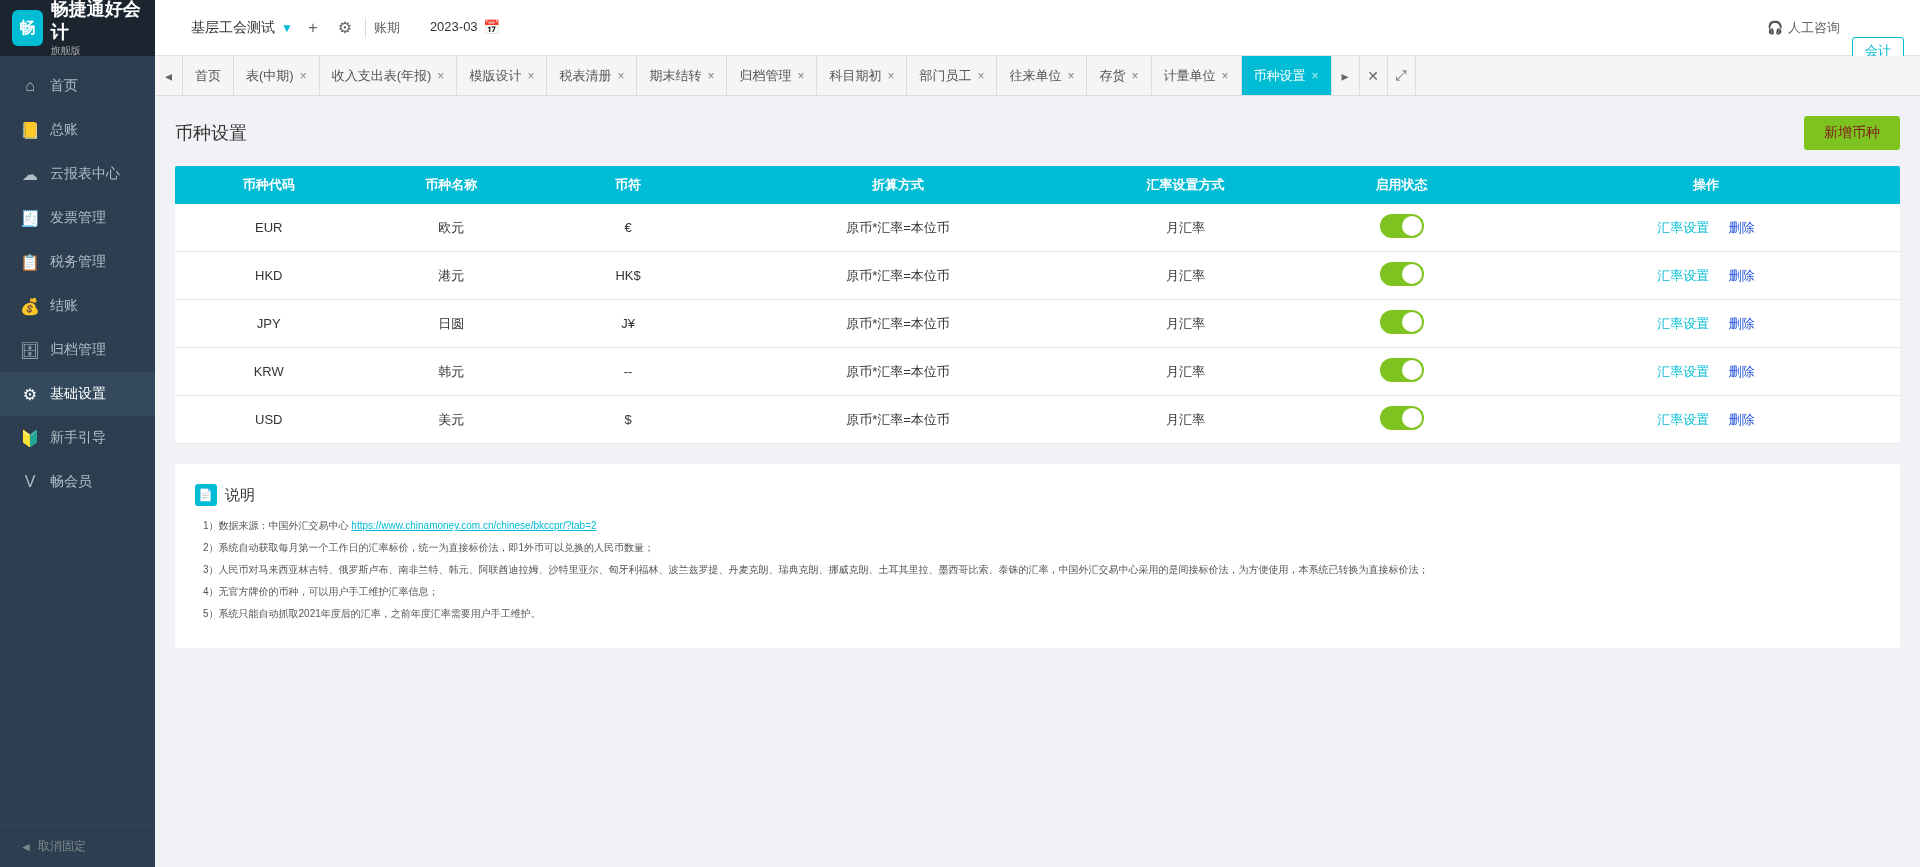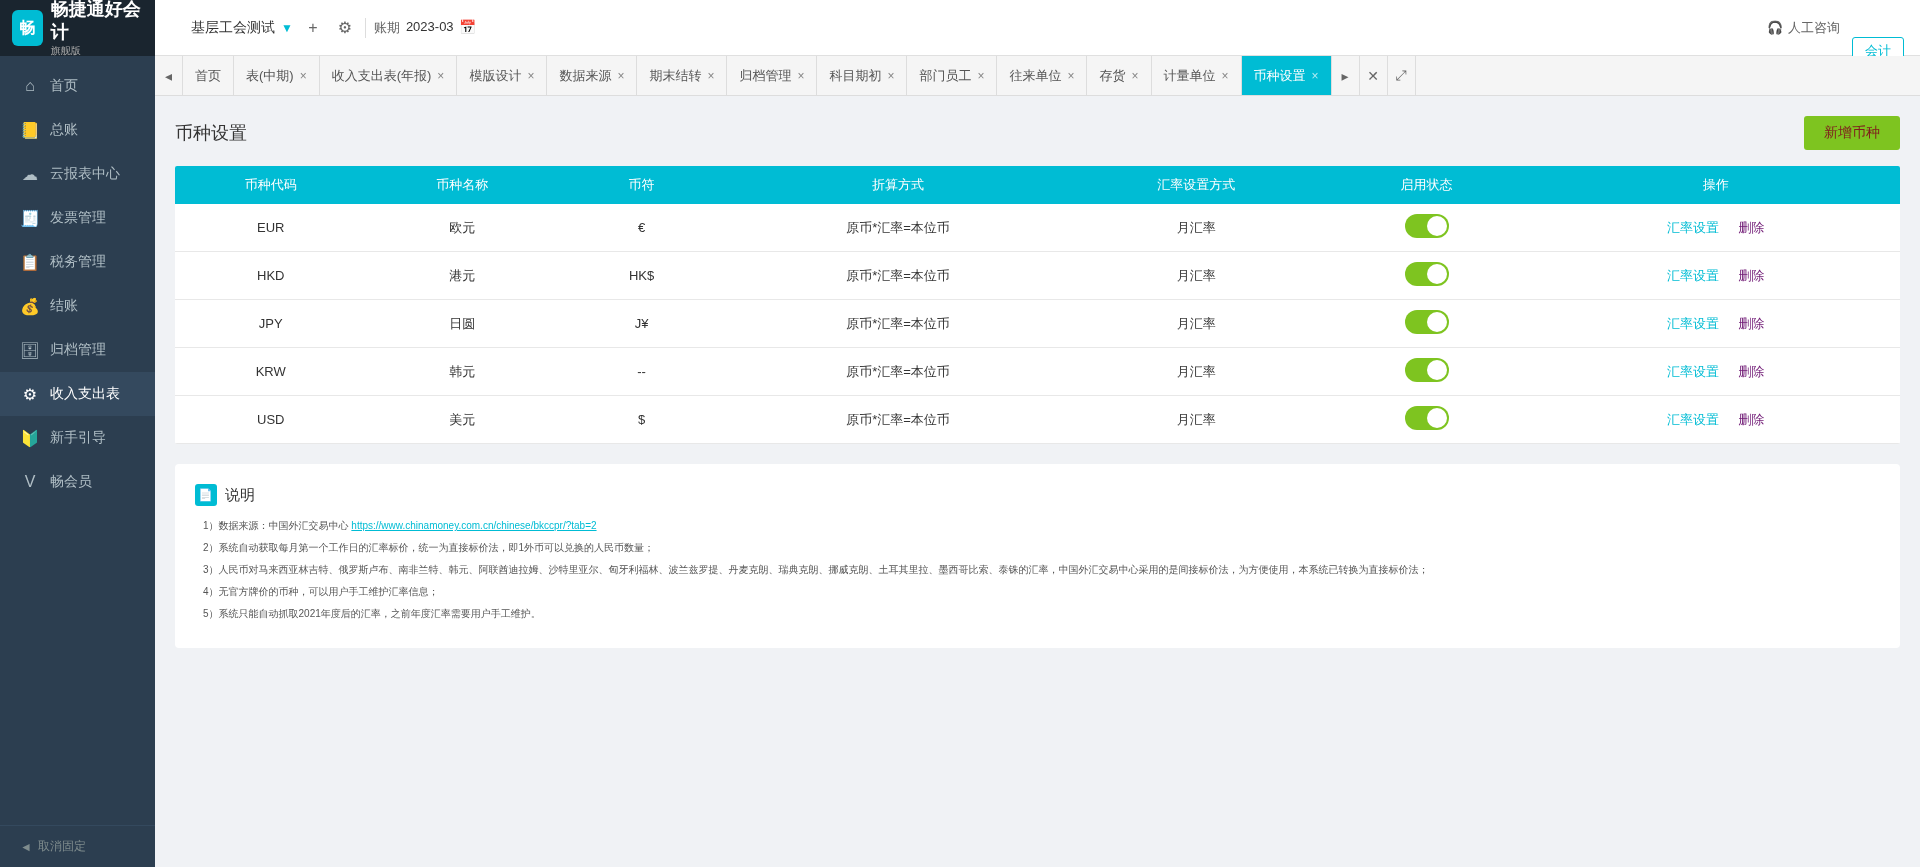--- a/index.html
+++ b/index.html
@@ -25,21 +25,21 @@
     .main-area { flex: 1; display: flex; flex-direction: column; overflow: hidden; }
 
     
     .top-bar { height: 56px; background: #fff; display: flex; align-items: center; padding: 0 16px; border-bottom: 1px solid #e0e0e0; gap: 8px; }
     .company-selector { display: flex; align-items: center; gap: 6px; font-size: 14px; color: #333; cursor: pointer; margin-left: 20px; }
     .company-selector-arrow { color: #00bcd4; font-size: 12px; }
     .top-bar-btn { width: 24px; height: 24px; display: flex; align-items: center; justify-content: center; cursor: pointer; color: #666; font-size: 16px; }
     .top-bar-divider { width: 1px; height: 20px; background: #ddd; }
     .period-info { display: flex; align-items: flex-start; gap: 6px; font-size: 13px; color: #333; }
     .period-label { color: #666; }
-    .period-value { color: #333; font-weight: 500; }
+    .period-value { color: #333; font-weight: 500; margin-left: 24px; }
     .period-icon { color: #00bcd4; font-size: 14px; cursor: pointer; }
     .top-bar-right { margin-left: auto; display: flex; align-items: center; gap: 12px; }
     .help-btn { display: flex; align-items: center; gap: 4px; color: #666; font-size: 13px; cursor: pointer; }
     .account-btn { padding: 4px 12px; border: 1px solid #00bcd4; color: #00bcd4; border-radius: 3px; font-size: 13px; cursor: pointer; background: #fff; margin-top: 46px; }
 
     
     .tab-bar { height: 40px; background: #f5f5f5; display: flex; align-items: center; border-bottom: 1px solid #ddd; overflow-x: auto; white-space: nowrap; }
     .tab-bar::-webkit-scrollbar { height: 0; }
     .tab-item { display: inline-flex; align-items: center; padding: 0 12px; height: 40px; border-right: 1px solid #ddd; cursor: pointer; color: #555; font-size: 13px; gap: 6px; background: #f5f5f5; }
     .tab-item.active { background: #00bcd4; color: #fff; }
@@ -49,25 +49,25 @@
 
     
     .page-content { flex: 1; overflow-y: auto; padding: 20px; background: #f0f2f5; }
     .page-header { display: flex; align-items: center; justify-content: space-between; margin-bottom: 16px; }
     .page-title { font-size: 18px; color: #333; font-weight: 500; }
     .btn-new { background: #7ec420; color: #7f1d1d; border: none; padding: 8px 20px; border-radius: 3px; font-size: 14px; cursor: pointer; }
 
     
     .data-table { width: 100%; border-collapse: collapse; background: #fff; }
     .data-table thead tr { background: #00bcd4; color: #fff; }
-    .data-table thead th { padding: 10px 16px; text-align: center; font-size: 13px; font-weight: 400; }
+    .data-table thead th { padding: 10px 5px; text-align: center; font-size: 13px; font-weight: 700; }
     .data-table tbody tr { border-bottom: 1px solid #e8e8e8; }
     .data-table tbody td { padding: 10px 24px; text-align: center; font-size: 13px; color: #333; }
     .action-link { color: #00bcd4; cursor: pointer; margin: 0 8px; text-decoration: none; }
-    .delete-link { color: #701a75; cursor: pointer; margin: 0 8px; }
+    .delete-link { color: #1d4ed8; cursor: pointer; margin: 0 8px; }
 
     
     .toggle { display: inline-block; width: 44px; height: 24px; background: #7ec420; border-radius: 12px; position: relative; cursor: pointer; }
     .toggle::after { content: ''; position: absolute; width: 20px; height: 20px; background: #fff; border-radius: 50%; top: 2px; right: 2px; transition: left 0.2s; }
 
     
     .notice-section { margin-top: 20px; background: #fff; border-radius: 4px; padding: 20px; }
     .notice-title { display: flex; align-items: center; gap: 8px; font-size: 15px; color: #333; font-weight: 500; margin-bottom: 12px; }
     .notice-title-icon { width: 22px; height: 22px; background: #00bcd4; border-radius: 3px; display: flex; align-items: center; justify-content: center; color: #fff; font-size: 12px; }
     .notice-list { list-style: none; padding-left: 8px; }
@@ -117,21 +117,21 @@
         <div class="sidebar-item">
     <span class="sidebar-item-icon">💰</span>
     <span>结账</span>
   </div>
         <div class="sidebar-item">
     <span class="sidebar-item-icon">🗄</span>
     <span>归档管理</span>
   </div>
         <div class="sidebar-item active">
     <span class="sidebar-item-icon">⚙</span>
-    <span>收入支出表</span>
+    <span>基础设置</span>
   </div>
         <div class="sidebar-item">
     <span class="sidebar-item-icon">🔰</span>
     <span>新手引导</span>
   </div>
         <div class="sidebar-item">
     <span class="sidebar-item-icon">V</span>
     <span>畅会员</span>
   </div>
       </div>
@@ -177,21 +177,21 @@
         </div>
         <div class="tab-item">
           <span>收入支出表(年报)</span>
           <span class="tab-close">×</span>
         </div>
         <div class="tab-item">
           <span>模版设计</span>
           <span class="tab-close">×</span>
         </div>
         <div class="tab-item">
-          <span>数据来源</span>
+          <span>税表清册</span>
           <span class="tab-close">×</span>
         </div>
         <div class="tab-item">
           <span>期末结转</span>
           <span class="tab-close">×</span>
         </div>
         <div class="tab-item">
           <span>归档管理</span>
           <span class="tab-close">×</span>
         </div>

